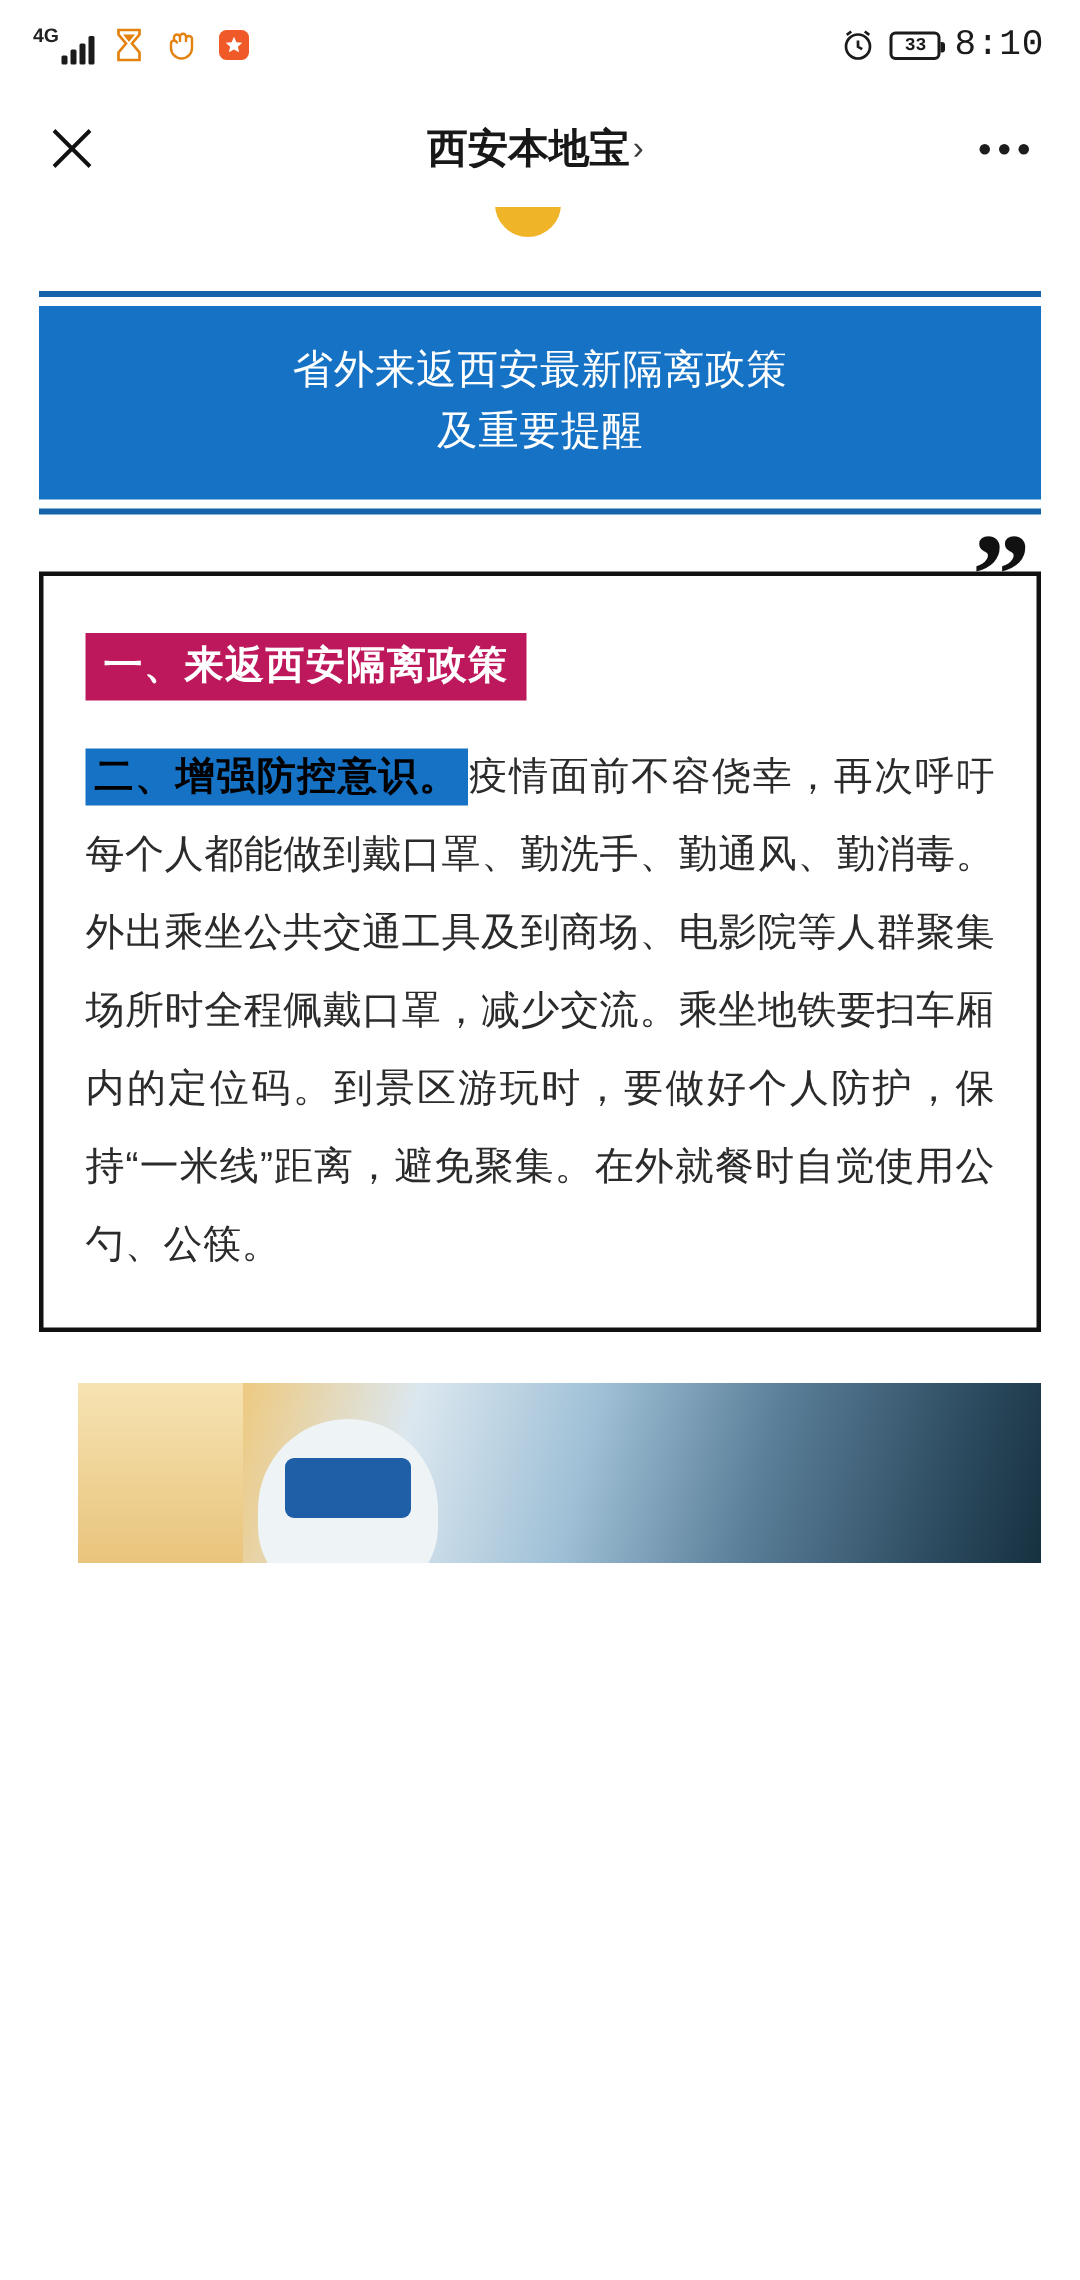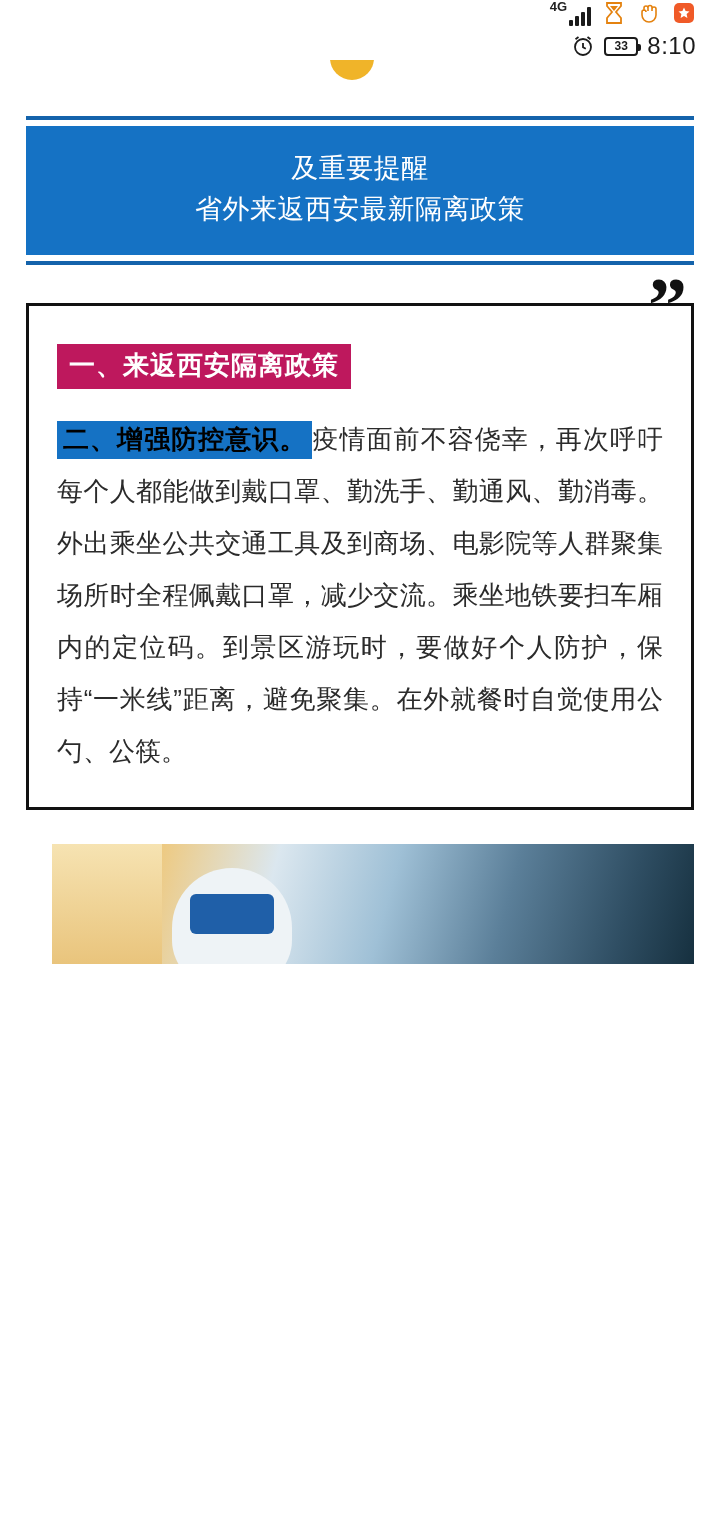--- a/index.html
+++ b/index.html
@@ -14,27 +14,26 @@
     width: 720px;
     height: 1520px;
     overflow: hidden;
     background: #ffffff;
   }
 
   
   .status-bar {
     height: 60px;
     display: flex;
-    align-items: flex-end;
+    align-items: center;
     justify-content: space-between;
     padding: 0 24px 0 22px;
-    flex-direction: column;
   }
   .status-left { display: flex; align-items: center; gap: 11px; }
-  .status-right { display: flex; align-items: center; gap: 9px; }
+  .status-right { display: flex; align-items: center; gap: 9px; font-family: Liberation Mono, monospace; }
   .net-block { display: flex; align-items: flex-end; gap: 2px; }
   .net-label {
     font-size: 13px;
     color: #222;
     font-weight: 700;
     line-height: 1;
     margin-bottom: 13px;
   }
   .signal { display: flex; align-items: flex-end; gap: 2px; height: 20px; }
   .signal i { display: block; width: 4px; background: #1b1b1b; border-radius: 1px; }
@@ -275,31 +274,47 @@
             <path d="M4.5 5.2l3-2.2M19.5 5.2l-3-2.2" stroke="#1b1b1b" stroke-width="1.8" fill="none"></path>
           </svg>
       </span>
       <span class="battery">
         <span>33</span>
       </span>
       <span class="clock-time">8:10</span>
     </div>
   </div>
 
+  <div class="nav-bar">
+    <div class="nav-close">
+      <svg width="34" height="34" viewBox="0 0 34 34">
+          <path d="M5 5l24 24M29 5L5 29" stroke="#111" stroke-width="2.6" fill="none"></path>
+        </svg>
+    </div>
+    <div class="nav-title">
+      <span>西安本地宝</span>
+      <span class="chev">›</span>
+    </div>
+    <div class="nav-more">
+        <i></i>
+        <i></i>
+        <i></i>
+      </div>
+  </div>
 
   <div class="article">
 
     <div class="top-partial">
       <div class="circle"></div>
     </div>
 
     <div class="banner-wrap">
       <div class="banner">
+        <div>省外来返西安最新隔离政策</div>
         <div>及重要提醒</div>
-        <div>省外来返西安最新隔离政策</div>
       </div>
     </div>
 
     <div class="quote-box">
       <div class="quote-mark">”</div>
 
       <div class="sec-head">一、来返西安隔离政策</div>
 
 
       <div class="para-block">

